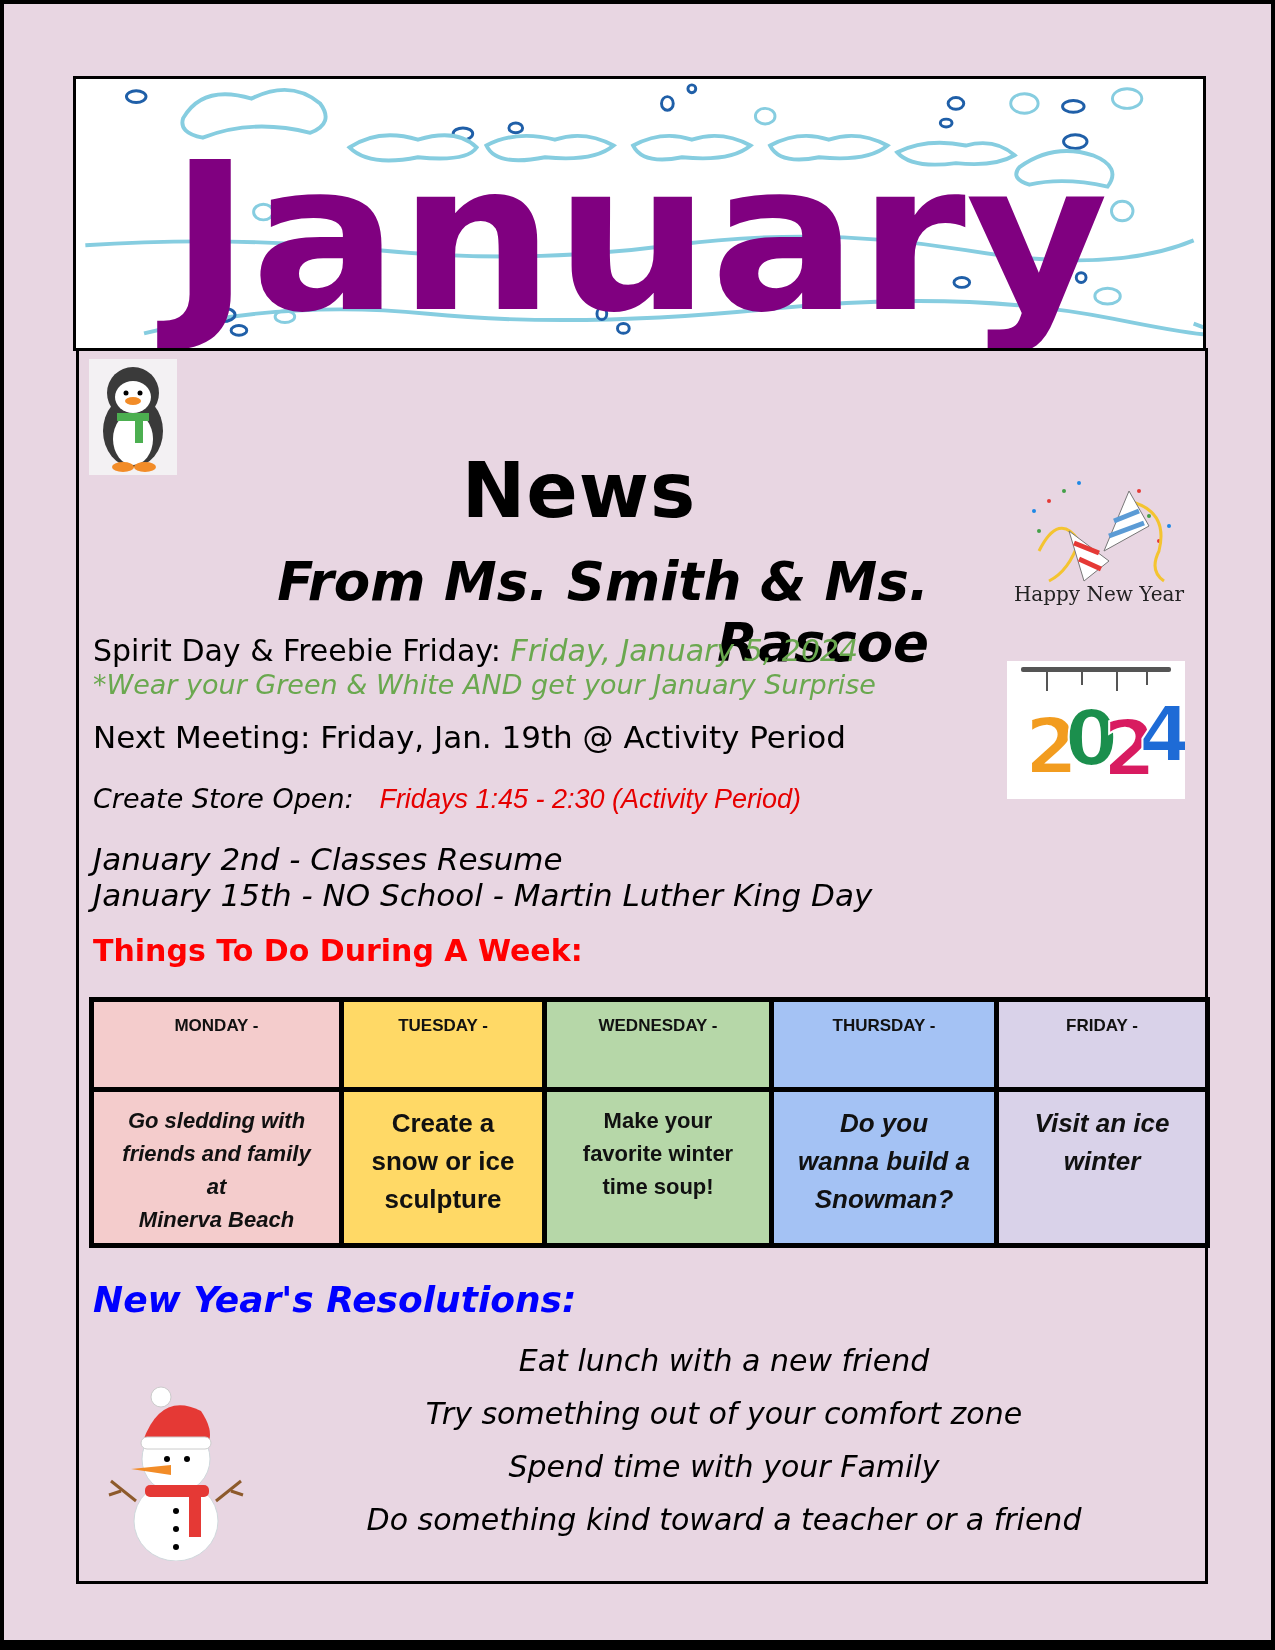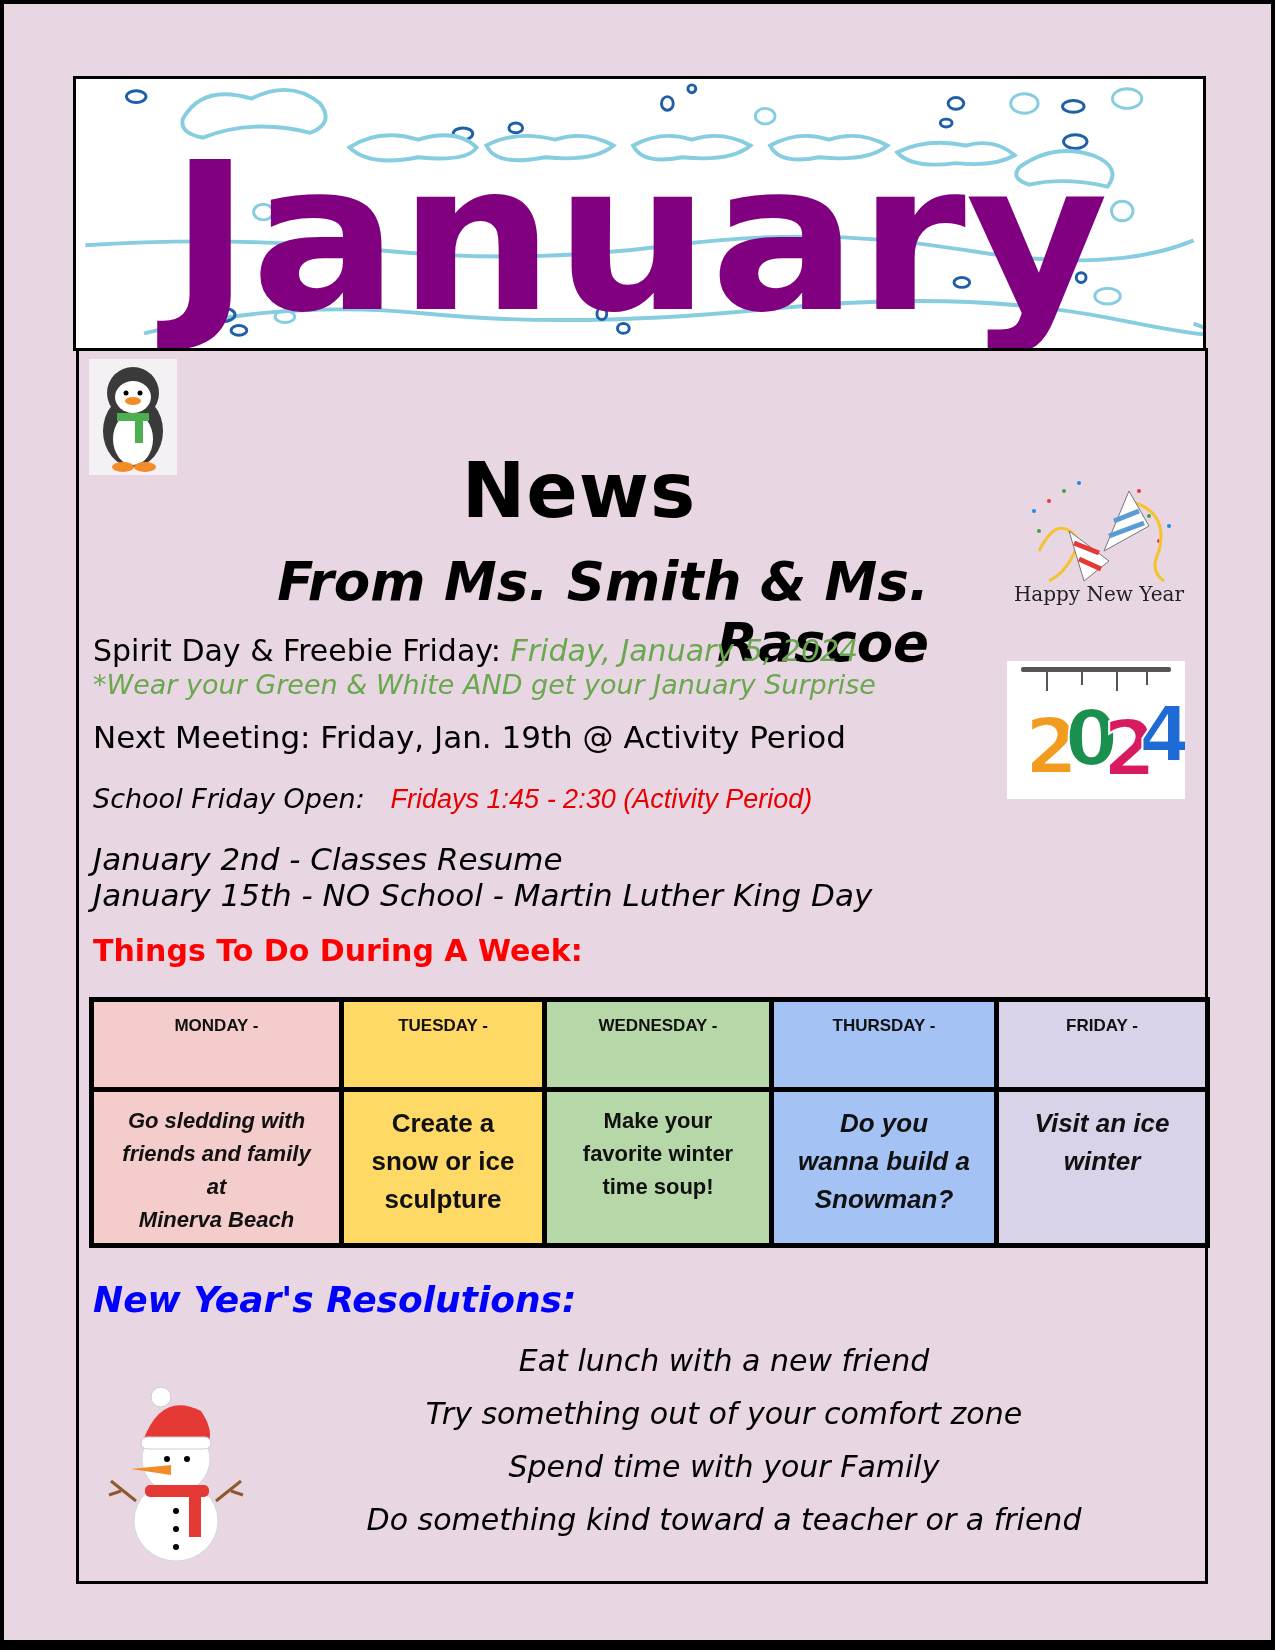--- a/index.html
+++ b/index.html
@@ -185,21 +185,21 @@
 
     <div class="line spirit">
       <span>Spirit Day &amp; Freebie Friday:</span>
       <span class="green">Friday, January 5, 2024</span>
     </div>
     <div class="line wear">*Wear your Green &amp; White AND get your January Surprise</div>
 
     <div class="line meeting">Next Meeting:  Friday, Jan. 19th @ Activity Period</div>
 
     <div class="line store">
-      <span>School Friday Open:</span>&nbsp;&nbsp;
+      <span>Create Store Open:</span>&nbsp;&nbsp;
       <span class="red">Fridays 1:45 - 2:30 (Activity Period)</span>
     </div>
 
     <div class="line dates">
       <div>January 2nd - Classes Resume</div>
       <div>January 15th - NO School - Martin Luther King Day</div>
     </div>
 
     <div class="line things">Things To Do During A Week:</div>
 

